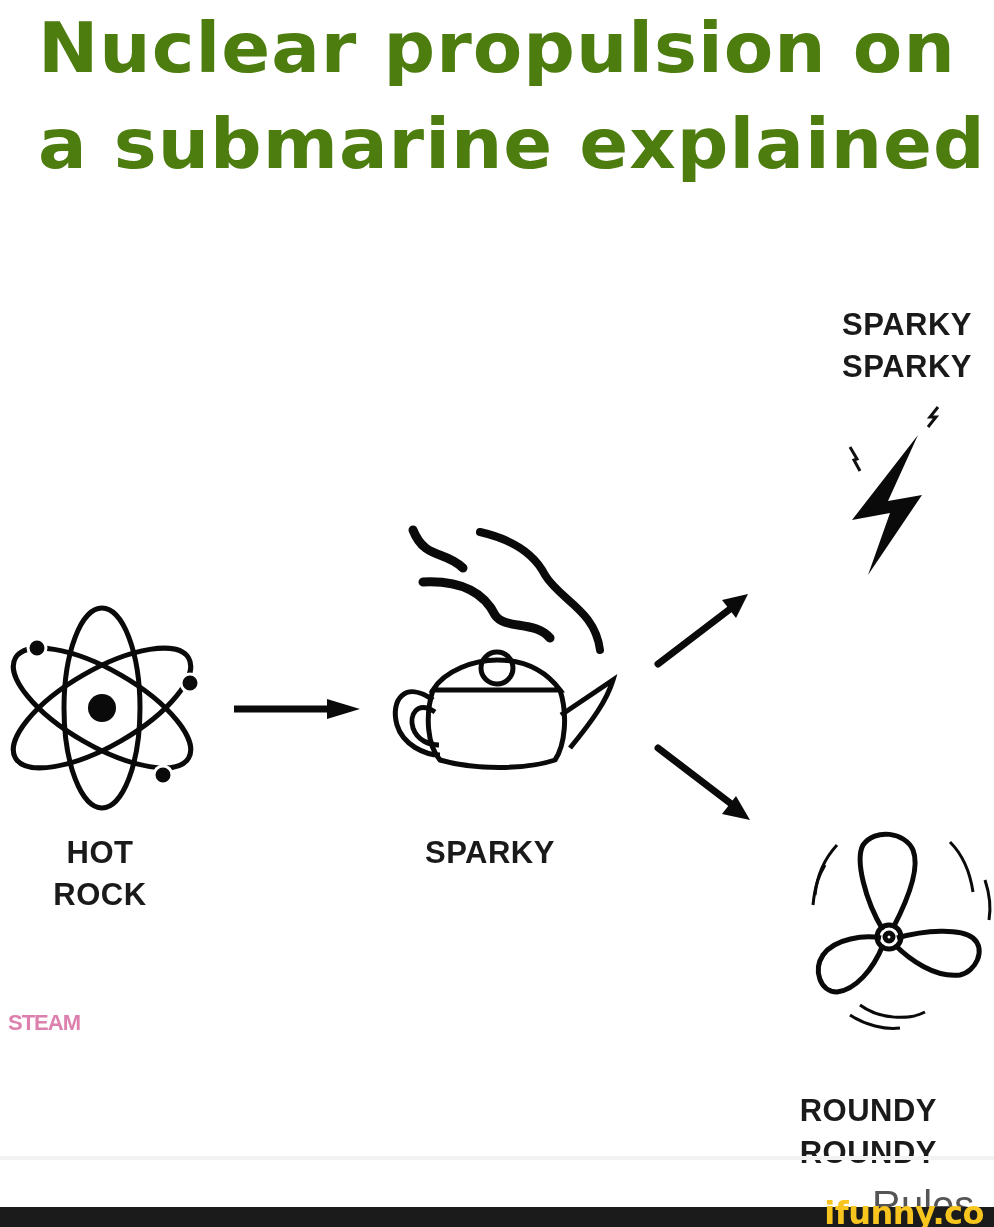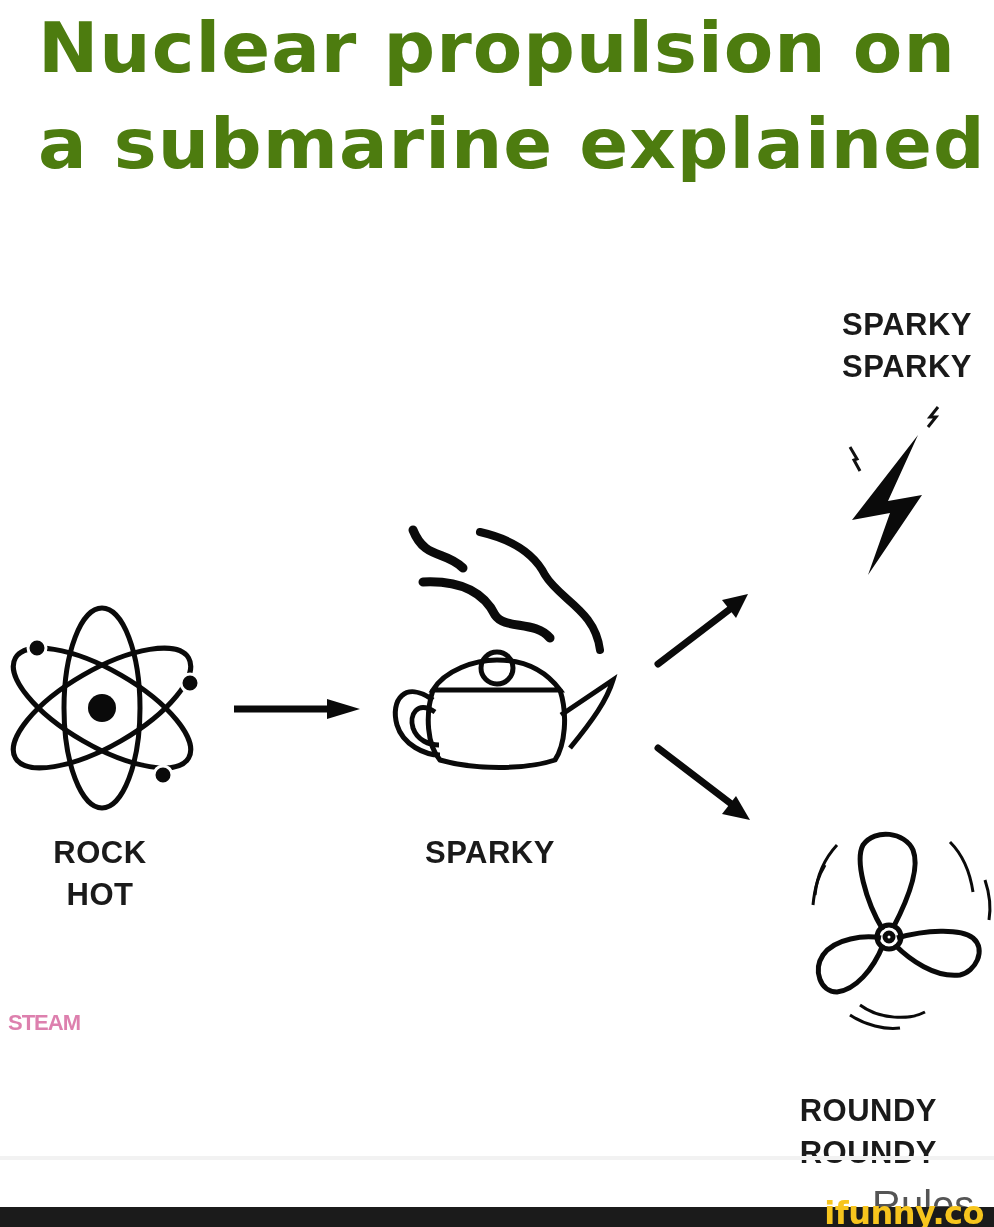--- a/index.html
+++ b/index.html
@@ -88,22 +88,22 @@
     <path d="M50,192 C32,180 24,195 28,208 C32,220 44,225 54,225"></path>
     <path d="M176,195 L228,160 C222,180 208,200 185,228"></path>
   </g>
 </svg>
 
 <div class="label center" style="left:410px; top:832px; width:160px;">
   <span>SPARKY</span>
 </div>
 
 <div class="label center" style="left:30px; top:832px; width:140px;">
+  <span>HOT</span>
   <span>ROCK</span>
-  <span>HOT</span>
 </div>
 
 <svg class="icon" style="left:652px; top:588px;" width="100" height="82" viewBox="0 0 100 82">
   <line x1="6" y1="76" x2="82" y2="18" stroke="#0a0a0a" stroke-width="7" stroke-linecap="round"></line>
   <polygon points="96,6 70,12 84,30" fill="#0a0a0a"></polygon>
 </svg>
 
 <svg class="icon" style="left:652px; top:740px;" width="100" height="86" viewBox="0 0 100 86">
   <line x1="6" y1="8" x2="82" y2="66" stroke="#0a0a0a" stroke-width="7" stroke-linecap="round"></line>
   <polygon points="98,80 70,74 84,56" fill="#0a0a0a"></polygon>

